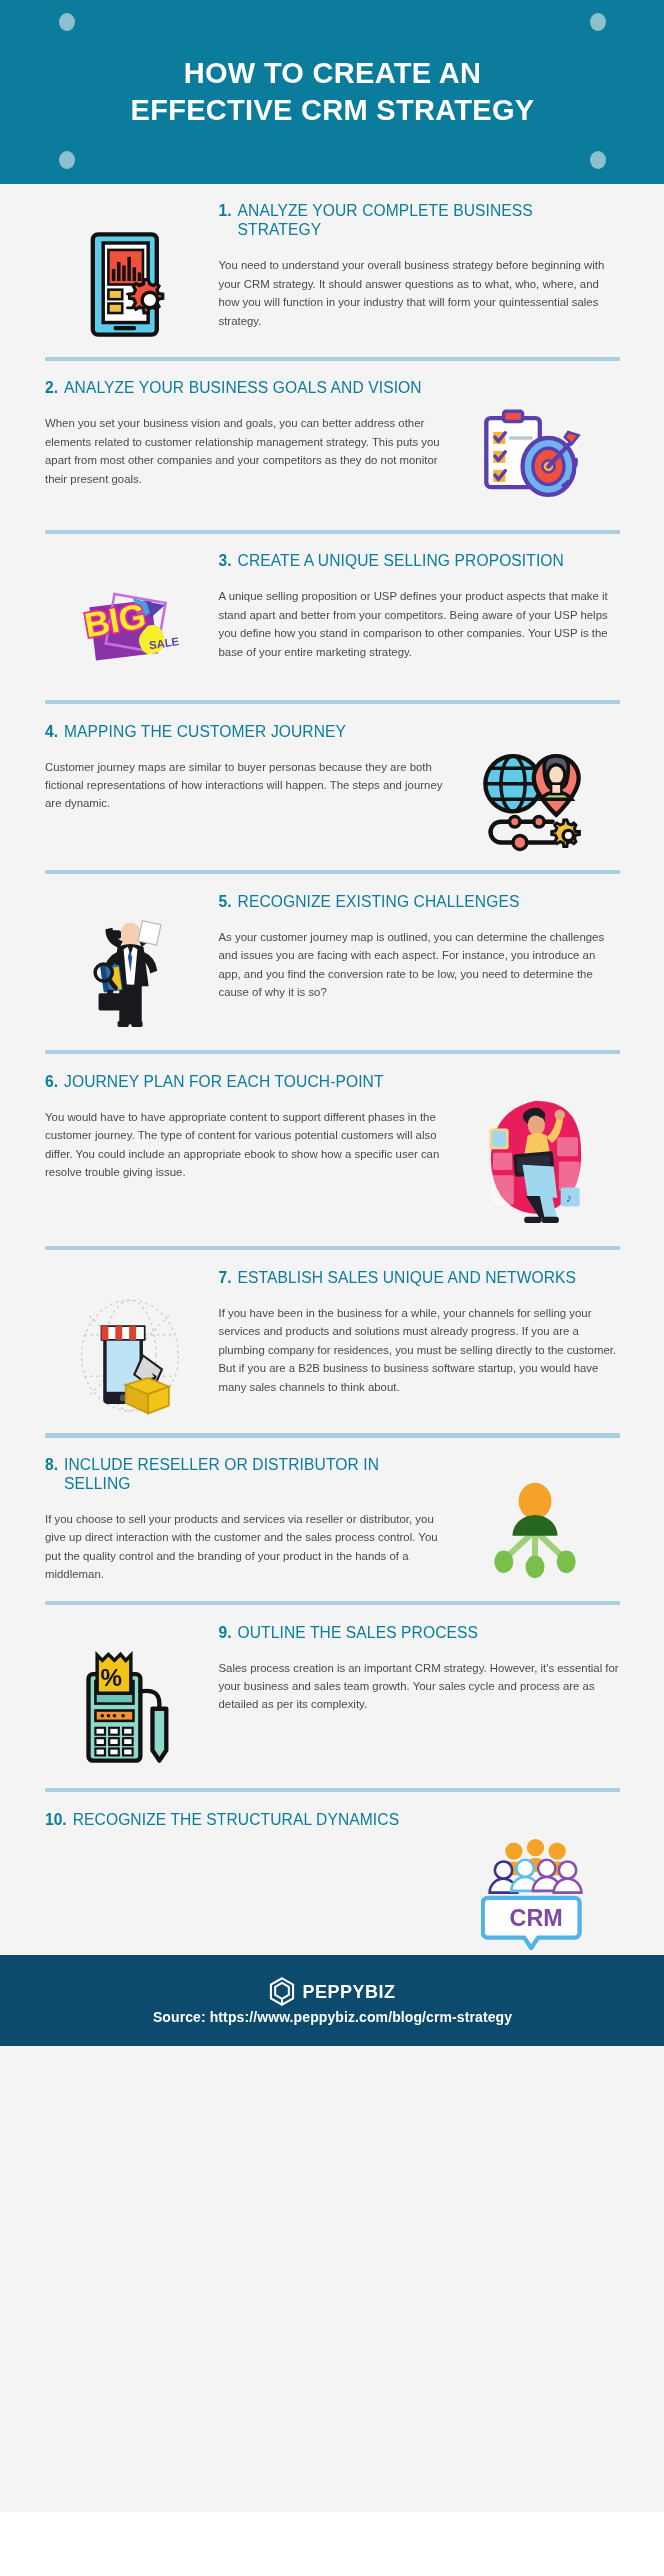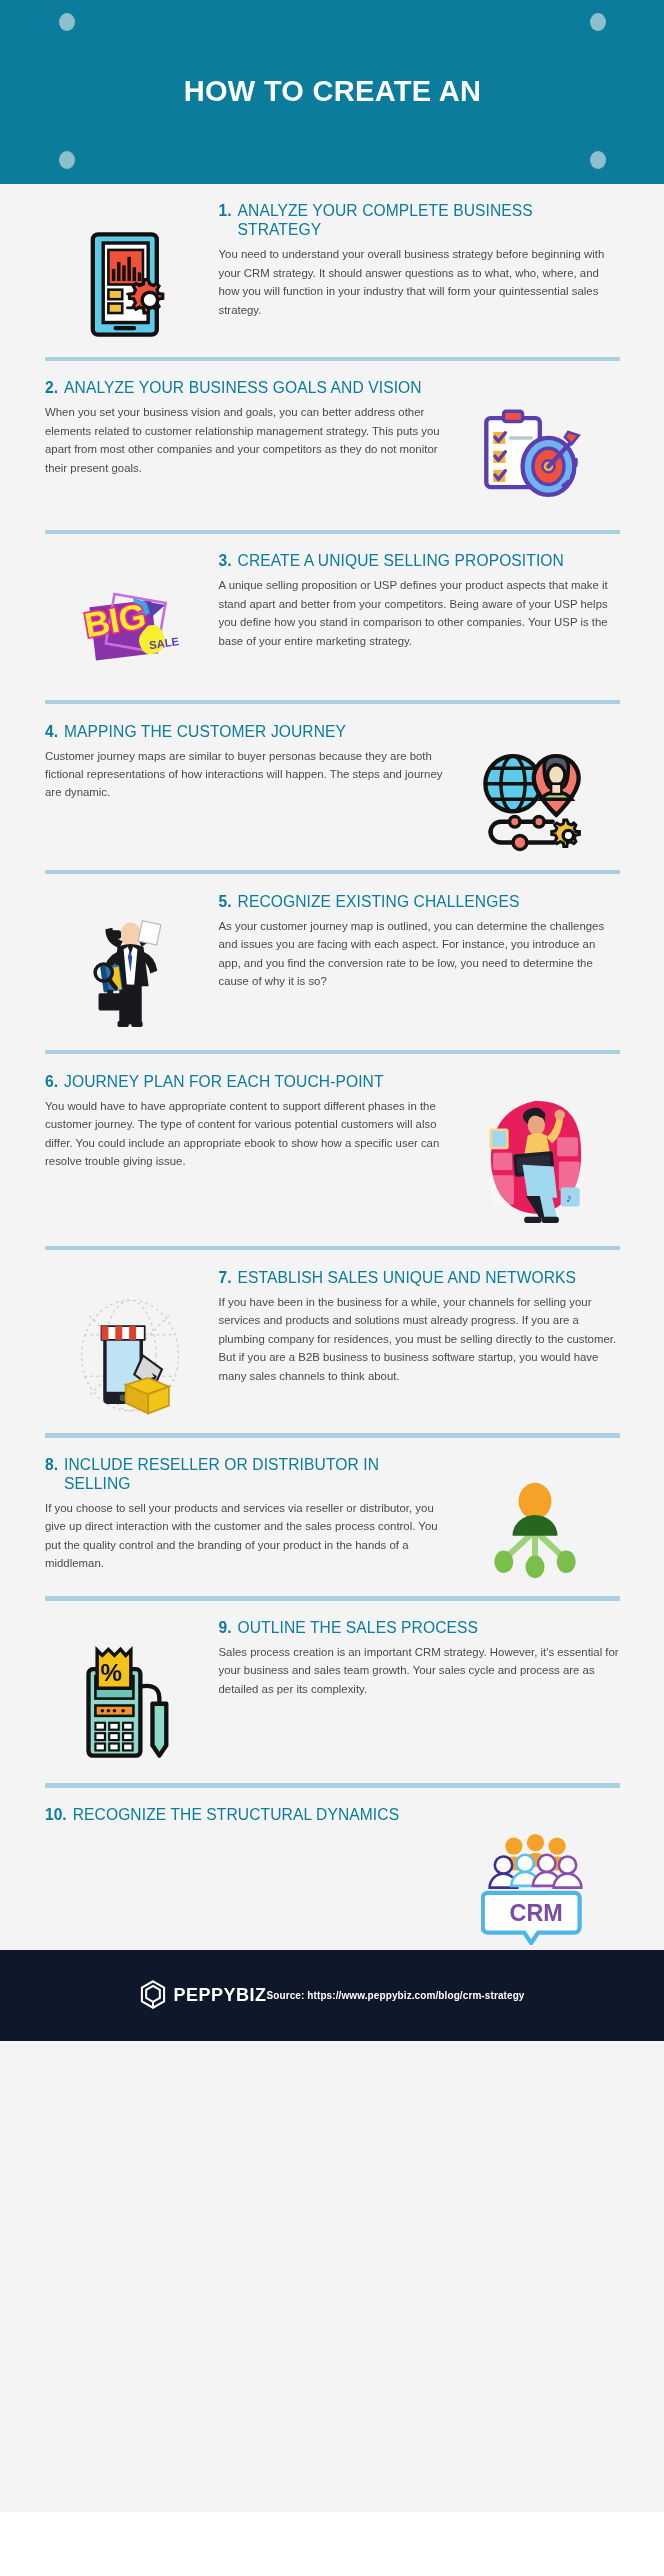--- a/index.html
+++ b/index.html
@@ -88,69 +88,70 @@
     color: #0b7c9c;
     font-size: 15.6px;
     font-weight: normal;
     line-height: 1.22;
     letter-spacing: 0.1px;
   }
   .sec-body {
     color: #4a4a4a;
     font-size: 11.4px;
     line-height: 1.62;
-    margin-top: 6px;
+    margin-top: 17px;
   }
   .divider {
     height: 4.3px;
     background: #aacfe0;
     margin: 12px 45px 0 45px;
     border-radius: 0.9px;
   }
 
   
   .footer {
-    background: #0f172a;
+    background: #0c4a6e;
     height: 91px;
     display: flex;
-    flex-direction: row;
+    flex-direction: column;
     align-items: center;
     justify-content: center;
     gap: 0;
   }
   .brand {
     display: flex;
     align-items: center;
     gap: 7px;
   }
   .brand-name {
     color: #ffffff;
     font-size: 18px;
     font-weight: bold;
     letter-spacing: 0.5px;
   }
   .source {
     color: #ffffff;
-    font-size: 10px;
+    font-size: 14px;
     font-weight: bold;
     letter-spacing: 0.1px;
   }
 </style>
 </head>
 <body>
 
 <div id="page">
 
   <div class="header">
     <span class="dot tl"></span>
     <span class="dot tr"></span>
     <span class="dot bl"></span>
     <span class="dot br"></span>
     <h1 class="header-title">
       <span class="ln">HOW TO CREATE AN</span>
+      <span class="ln">EFFECTIVE CRM STRATEGY</span>
     </h1>
   </div>
 
   <div class="body-wrap">
 
     <div class="section icon-left">
       <div class="icon-cell">
         <svg width="102" height="111" viewBox="0 0 118 128">
           <rect x="16" y="6" width="74" height="116" rx="6" fill="#5ecbe8" stroke="#111" stroke-width="5"></rect>
           <rect x="28" y="16" width="52" height="92" fill="#ffffff" stroke="#111" stroke-width="4"></rect>

